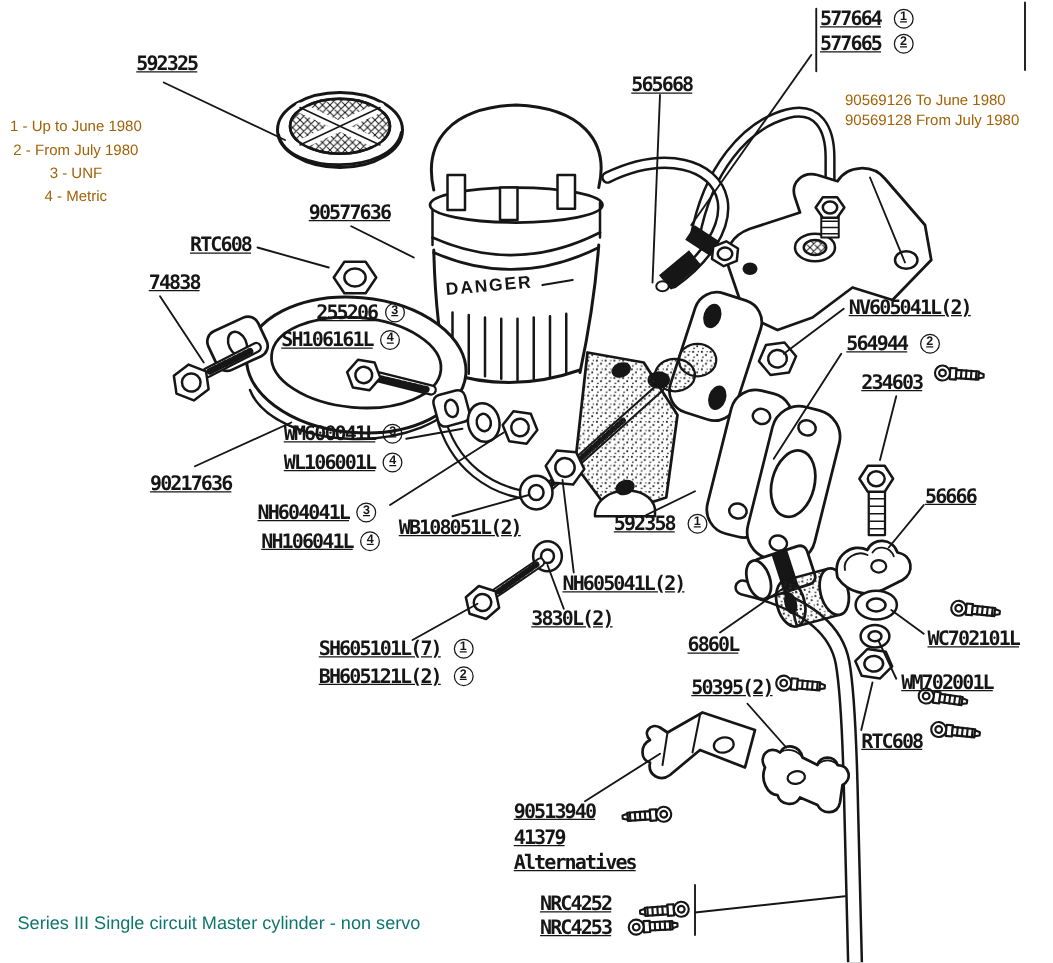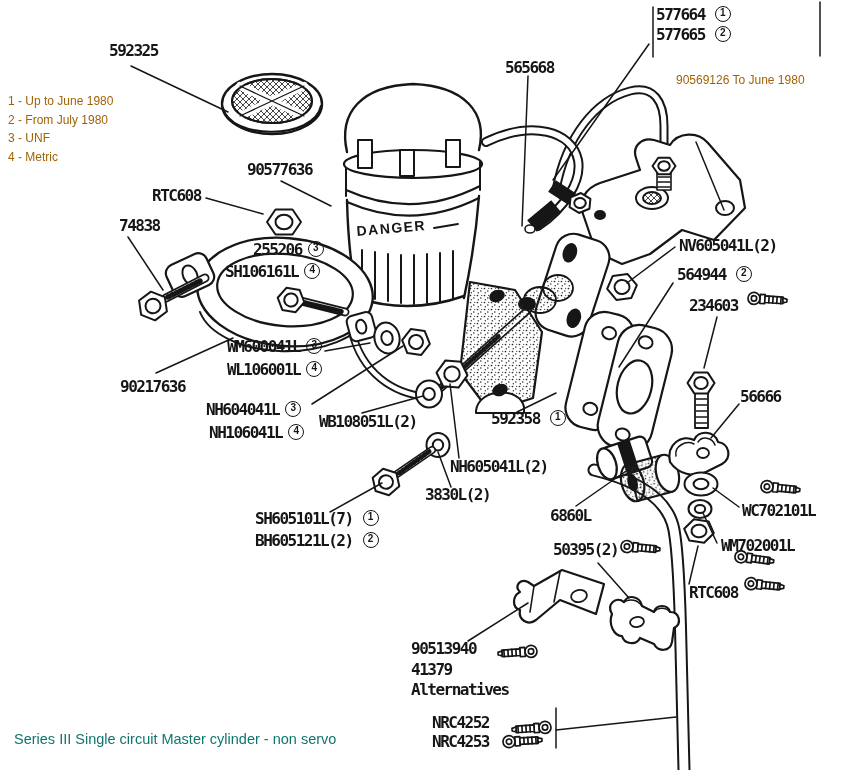--- a/index.html
+++ b/index.html
@@ -1,28 +1,28 @@
 <!DOCTYPE html>
 <html><head>
 <meta charset="utf-8">
 <style>
   html,body{margin:0;padding:0;background:#fff;}
   .stage{position:relative;width:842px;height:770px;background:#fff;overflow:hidden;
          font-family:"Liberation Sans",sans-serif;color:#161616;}
   svg.art{position:absolute;left:0;top:0;}
-  .plabel{position:absolute;display:flex;white-space:nowrap;
+  .plabel{position:absolute;display:flex;align-items:center;white-space:nowrap;
           font-family:"DejaVu Sans Mono",monospace;font-weight:700;font-size:16px;
-          letter-spacing:-1.5px;color:#161616;line-height:18px;}
+          letter-spacing:-1.5px;color:#161616;line-height:18px;text-decoration:underline;}
   .badge{display:inline-block;box-sizing:border-box;flex:none;width:16px;height:16px;
          border:1.7px solid #161616;border-radius:50%;margin-left:6px;
          font-family:"Liberation Sans",sans-serif;font-weight:700;font-size:10px;
          letter-spacing:0;line-height:12.5px;text-align:center;}
   .badge.gap{margin-left:10px;}
   .slabel{position:absolute;white-space:nowrap;font-size:12px;color:#a16207;line-height:16px;}
-  .legend div{line-height:18.5px;}
+  .legend div{line-height:18.5px;text-align:center;}
   .caption{font-size:14.5px;color:#0f766e;}
 </style>
 </head>
 <body>
 
 <div class="stage">
 
 <svg class="art" width="842" height="770" viewBox="0 0 842 770" fill="none" stroke="#161616" stroke-width="2" stroke-linecap="round" stroke-linejoin="round">
   <defs>
     <pattern id="xh" width="6" height="6" patternUnits="userSpaceOnUse">
@@ -270,20 +270,21 @@
 <div class="plabel" style="left:656px;top:6px">
       <span>577664</span>
       <span class="badge gap">1</span>
     </div>
 <div class="plabel" style="left:656px;top:26px">
       <span>577665</span>
       <span class="badge gap">2</span>
     </div>
 <div class="slabel notes" style="left:676px;top:72px">
   <div>90569126 To June 1980</div>
+  <div>90569128 From July 1980</div>
 </div>
 <div class="plabel" style="left:505px;top:59px">
       <span>565668</span>
     </div>
 <div class="plabel" style="left:109px;top:42px">
       <span>592325</span>
     </div>
 <div class="slabel legend" style="left:8px;top:92px">
   <div>1 - Up to June 1980</div>
   <div>2 - From July 1980</div>

